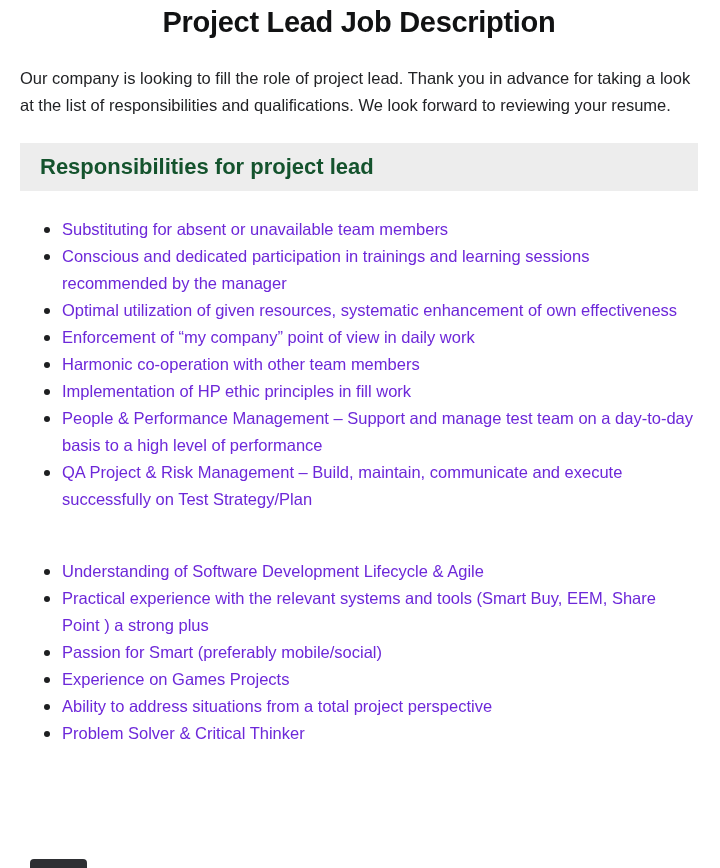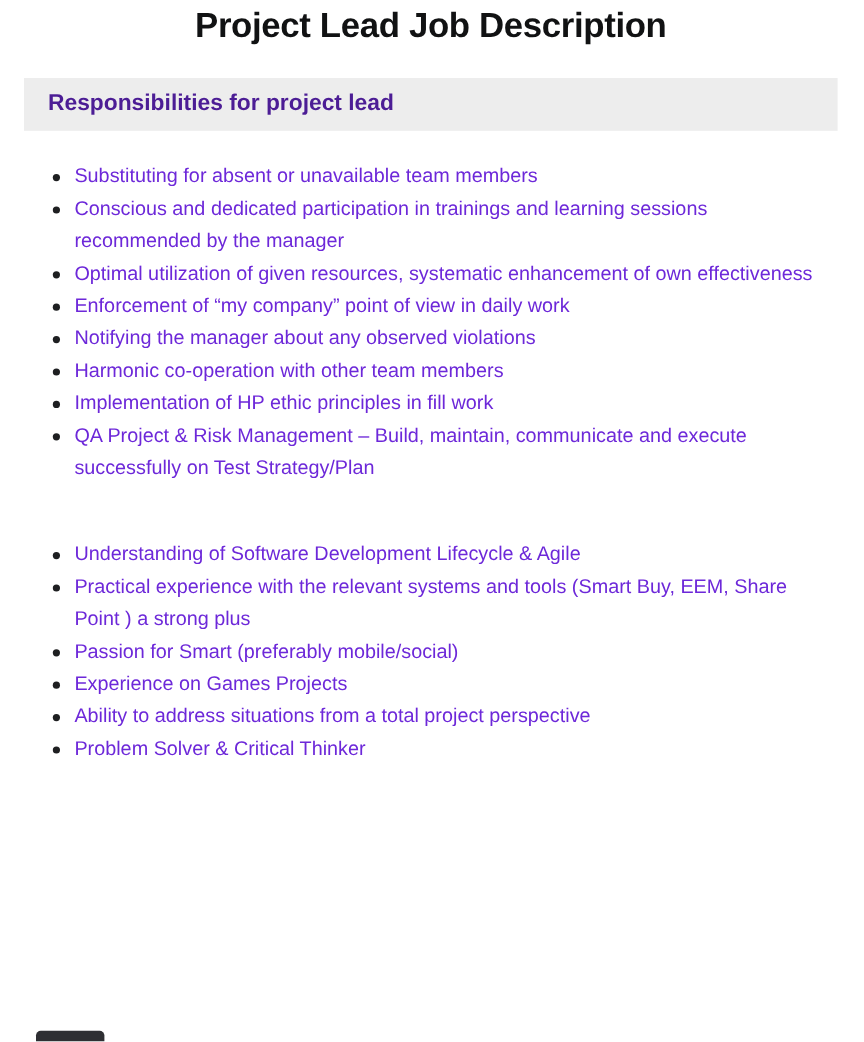--- a/index.html
+++ b/index.html
@@ -27,23 +27,23 @@
   p.intro {
     font-size: 16.5px;
     line-height: 27px;
     margin-bottom: 24px;
     color: #222326;
   }
 
   .section-header {
     background: #ededed;
     padding: 11px 20px;
-    font-size: 19px;
+    font-size: 22px;
     font-weight: 700;
-    color: #4c1d95;
+    color: #14532d;
   }
 
   ul.bullet-list {
     list-style: none;
     padding: 25px 0 20px 22px;
     margin: 0;
   }
   ul.bullet-list li {
     position: relative;
     padding-left: 20px;
@@ -72,33 +72,34 @@
     border-radius: 4px 4px 0 0;
   }
 </style>
 </head>
 <body>
 
 <div class="page">
 
   <h1 class="doc-title">Project Lead Job Description</h1>
 
+  <p class="intro">Our company is looking to fill the role of project lead. Thank you in advance for taking a look at the list of responsibilities and qualifications. We look forward to reviewing your resume.</p>
 
   <section>
     <div class="section-header">
       <span>Responsibilities for project lead</span>
     </div>
     <ul class="bullet-list">
         <li>Substituting for absent or unavailable team members</li>
         <li>Conscious and dedicated participation in trainings and learning sessions recommended by the manager</li>
         <li>Optimal utilization of given resources, systematic enhancement of own effectiveness</li>
         <li>Enforcement of “my company” point of view in daily work</li>
-        <li>Notifying the manager about any observed violations</li>
         <li>Harmonic co-operation with other team members</li>
         <li>Implementation of HP ethic principles in fill work</li>
+        <li>People &amp; Performance Management – Support and manage test team on a day-to-day basis to a high level of performance</li>
         <li>QA Project &amp; Risk Management – Build, maintain, communicate and execute successfully on Test Strategy/Plan</li>
       </ul>
   </section>
 
   <section>
     <ul class="bullet-list">
         <li>Understanding of Software Development Lifecycle &amp; Agile</li>
         <li>Practical experience with the relevant systems and tools (Smart Buy, EEM, Share Point ) a strong plus</li>
         <li>Passion for Smart (preferably mobile/social)</li>
         <li>Experience on Games Projects</li>

